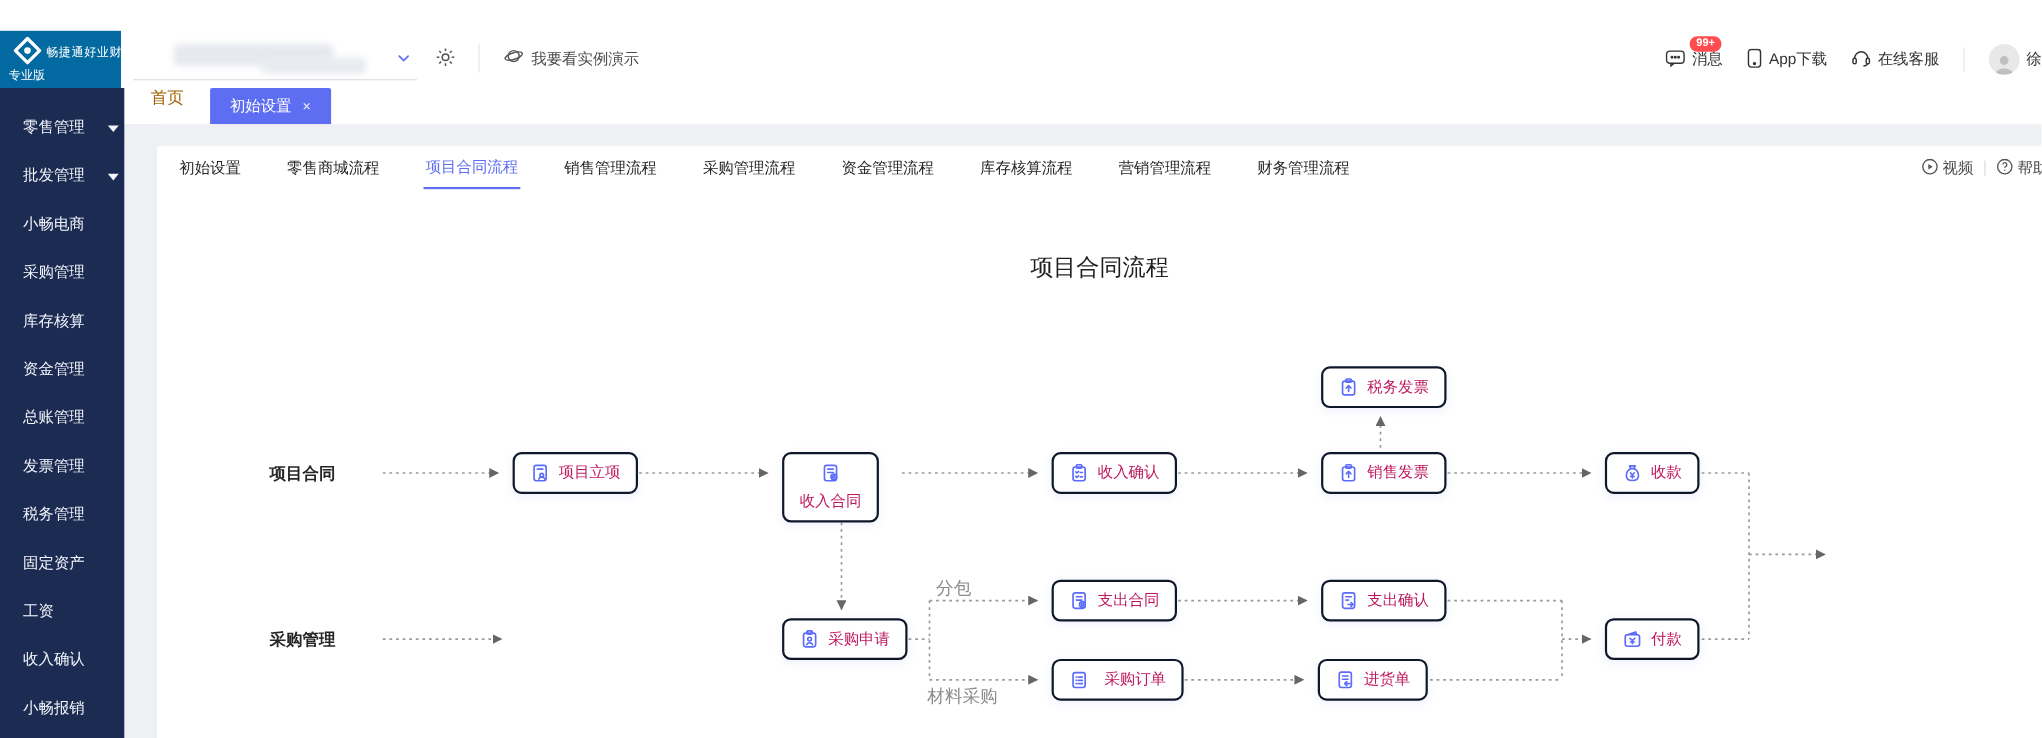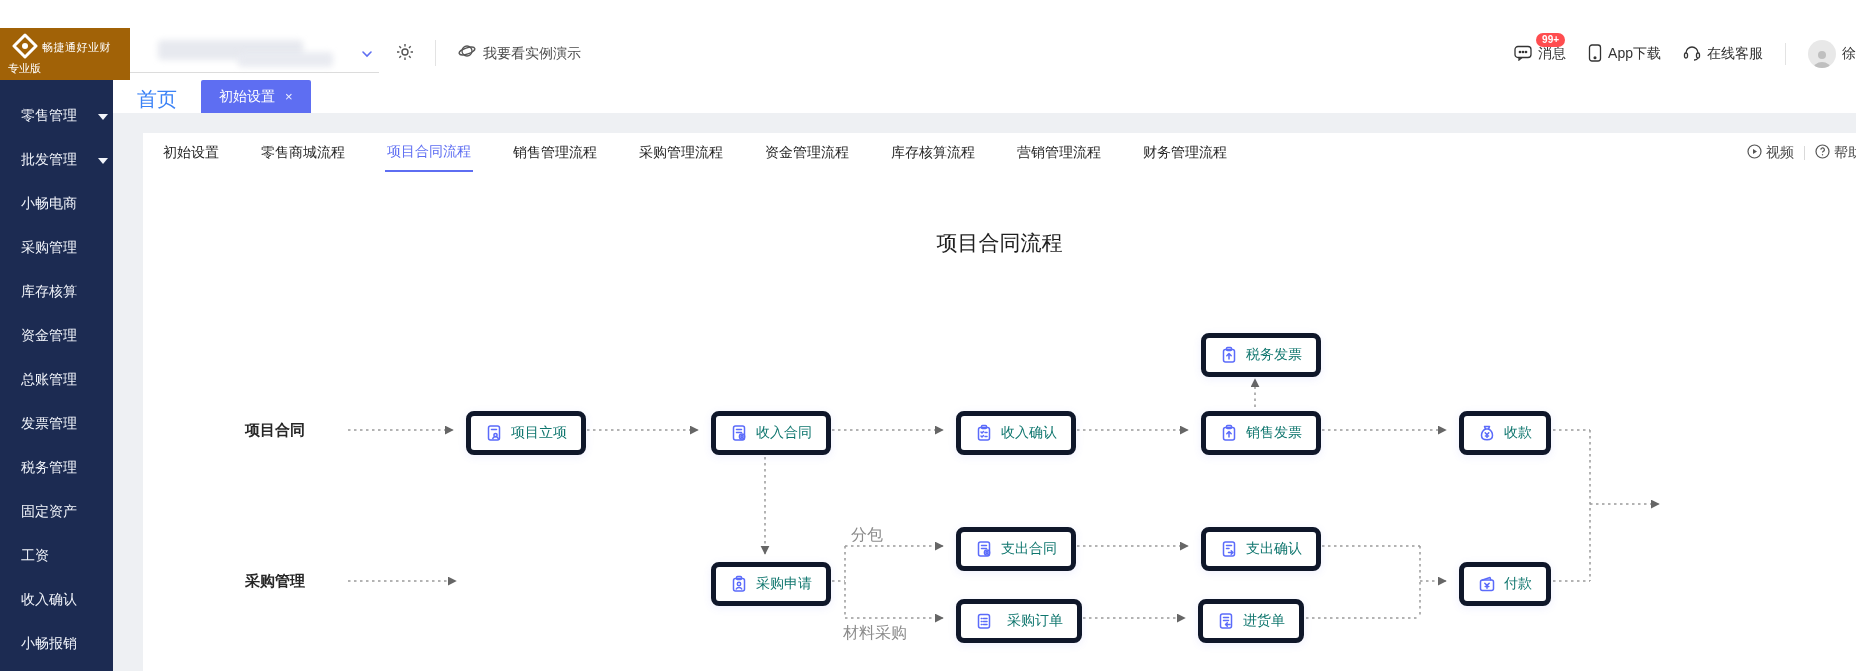--- a/index.html
+++ b/index.html
@@ -2,21 +2,21 @@
 <html><head>
 <meta charset="utf-8">
 <style>
   * { margin:0; padding:0; box-sizing:border-box; }
   html,body { width:1856px; height:671px; }
   body {
     position:relative; overflow:hidden; background:#fff;
     font-family:"Liberation Sans","DejaVu Sans",sans-serif; color:#262626;
   }
   
-  .logo-block { position:absolute; left:0; top:28px; width:130px; height:52px; background:#a16207; color:#fff; z-index:3; }
+  .logo-block { position:absolute; left:0; top:28px; width:110px; height:52px; background:#0369a1; color:#fff; z-index:3; }
   .logo-mark { position:absolute; left:12px; top:5px; }
   .logo-text { position:absolute; left:42px; top:12px; font-size:11px; letter-spacing:.5px; white-space:nowrap; }
   .edition { position:absolute; left:8px; top:33px; font-size:11px; }
   .header { position:absolute; left:113px; top:28px; right:0; height:52px; background:#fff; z-index:2; }
   .blur-a { position:absolute; left:45px; top:12px; width:145px; height:20px; background:#e7e9ef; border-radius:4px; filter:blur(3px); }
   .blur-b { position:absolute; left:125px; top:24px; width:95px; height:15px; background:#e9ebf1; border-radius:4px; filter:blur(3px); }
   .sel-underline { position:absolute; left:8px; top:44px; width:258px; height:1px; background:#dcdcdc; }
   .chev { position:absolute; left:248px; top:18px; width:12px; height:12px; }
   .gear { position:absolute; left:282px; top:14px; }
   .hdr-div { position:absolute; left:322px; top:12px; width:1px; height:26px; background:#e3e3e3; }
@@ -25,41 +25,41 @@
   .hdr-item { display:flex; align-items:center; gap:6px; cursor:pointer; position:relative; }
   .badge { position:absolute; top:-12px; left:22px; background:#ff4d4f; color:#fff; font-size:10px; line-height:14px; padding:0 6px; border-radius:8px; font-weight:bold; }
   .hdr-div2 { width:1px; height:22px; background:#e3e3e3; }
   .avatar { width:28px; height:28px; border-radius:50%; background:#e8e8e8; display:flex; align-items:flex-end; justify-content:center; overflow:hidden; }
   
   .sidebar { position:absolute; left:0; top:80px; width:113px; bottom:0; background:#1c2b52; padding-top:14px; z-index:3; }
   .side-item { height:44px; display:flex; align-items:center; padding-left:21px; gap:21px; color:#f2f5fb; font-size:14px; cursor:pointer; white-space:nowrap; }
   .caret { width:0; height:0; border-left:5px solid transparent; border-right:5px solid transparent; border-top:6px solid #f2f5fb; margin-top:2px; }
   
   .tabstrip { position:absolute; left:113px; top:80px; right:0; height:33px; background:#fff; display:flex; align-items:stretch; }
-  .wtab-home { display:flex; align-items:flex-end; padding:0 24px; font-size:20px; color:#3b82f6; cursor:pointer; }
+  .wtab-home { display:flex; align-items:flex-start; padding:0 24px; font-size:15px; color:#a16207; cursor:pointer; }
   .wtab-active { display:flex; align-items:center; gap:10px; padding:0 18px; font-size:14px; color:#fff; background:#5e6ef2; border-radius:2px 2px 0 0; cursor:pointer; }
   .wtab-close { font-size:13px; cursor:pointer; opacity:.9; }
   
   .gutter-top { position:absolute; left:113px; top:113px; right:0; height:20px; background:#eef0f3; }
   .gutter-left { position:absolute; left:113px; top:113px; width:30px; bottom:0; background:#eef0f3; }
   .panel { position:absolute; left:143px; top:133px; right:0; bottom:0; background:#fff; border-radius:4px 0 0 0; }
   
   .nav { position:relative; height:40px; display:flex; align-items:center; gap:38px; padding-left:18px; font-size:14px; }
   .nav-item { color:#262626; cursor:pointer; padding:9px 2px; white-space:nowrap; }
   .nav-item.active { color:#5e6ef2; border-bottom:2px solid #5e6ef2; }
   .nav-right { position:absolute; right:-6px; top:0; height:40px; display:flex; align-items:center; gap:10px; font-size:14px; color:#4a4a4a; }
   .nav-right .vdiv { width:1px; height:14px; background:#d9d9d9; }
   .nav-right span.lbl { cursor:pointer; }
   .nav-ic { display:inline-flex; margin-right:4px; vertical-align:-2px; }
   
   .page-title { position:absolute; left:0; right:0; top:96px; text-align:center; font-size:21px; font-weight:500; color:#1f1f1f; }
   .flow-svg { position:absolute; inset:0; pointer-events:none; }
   .node { position:absolute; display:inline-flex; align-items:center; gap:8px; padding:8px 14px; background:#fff;
-          border:5px solid #0f172a; border-radius:8px; box-shadow:0 2px 8px rgba(94,110,242,.10);
-          font-size:14px; color:#0f766e; white-space:nowrap; cursor:pointer; }
+          border:2px solid #0f172a; border-radius:8px; box-shadow:0 2px 8px rgba(94,110,242,.10);
+          font-size:14px; color:#be185d; white-space:nowrap; cursor:pointer; }
   .row-label { position:absolute; font-size:15px; font-weight:bold; color:#262626; white-space:nowrap; }
   .branch-label { position:absolute; font-size:16px; color:#8c8c8c; white-space:nowrap; }
   .nicon { display:inline-flex; }
   .nicon svg { stroke:#5b6bfa; fill:none; stroke-width:1.5; stroke-linecap:round; stroke-linejoin:round; }
 </style>
 </head>
 <body>
 
 <div class="logo-block">
   <span class="logo-mark">
@@ -274,21 +274,21 @@
     <span class="nicon">
         <svg width="18" height="18" viewBox="0 0 18 18">
           <rect x="3.5" y="2" width="11" height="14" rx="2"></rect>
           <path d="M6.5 5.5 H11.5"></path>
           <circle cx="10.5" cy="11" r="1.6"></circle>
           <path d="M7.8 14.5 a2.8 2.3 0 0 1 5.4 0"></path>
         </svg>
       </span>
     <span>项目立项</span>
   </div>
-  <div class="node" style="left:568px; top:278px;">
+  <div class="node" style="left:568px; top:278px;flex-direction:column;">
     <span class="nicon">
         <svg width="18" height="18" viewBox="0 0 18 18">
           <rect x="3.5" y="2" width="11" height="14" rx="2"></rect>
           <path d="M6.5 5.5 H11.5 M6.5 8.5 H11.5"></path>
           <circle cx="12" cy="12.5" r="2.6" fill="#fff"></circle>
           <circle cx="12" cy="12.5" r="1.1"></circle>
         </svg>
       </span>
     <span>收入合同</span>
   </div>

